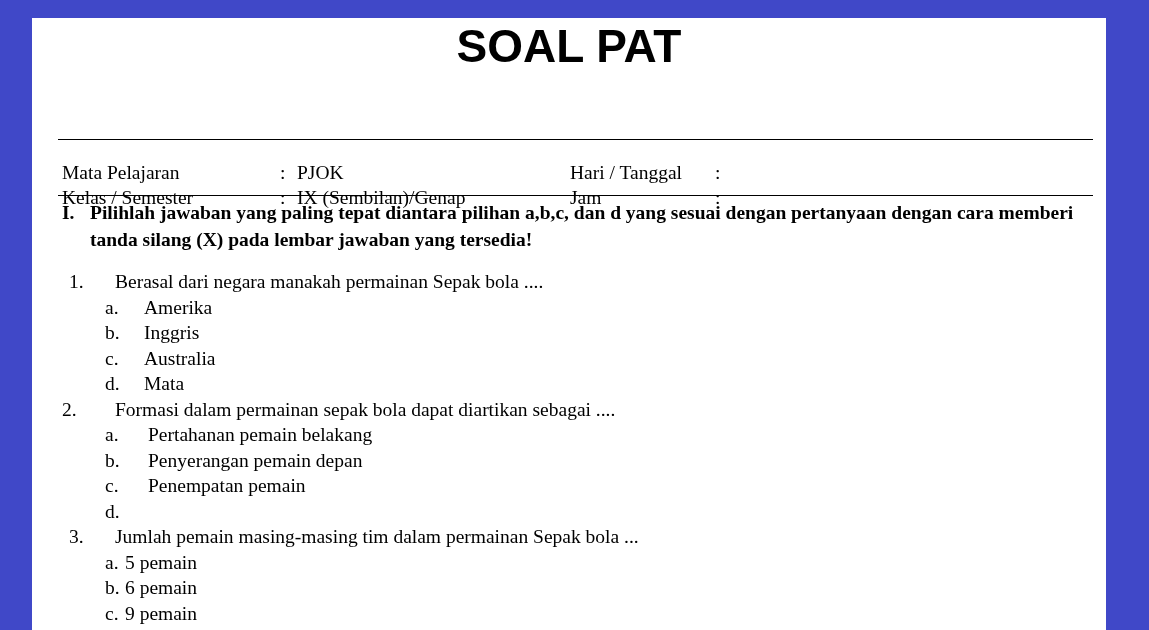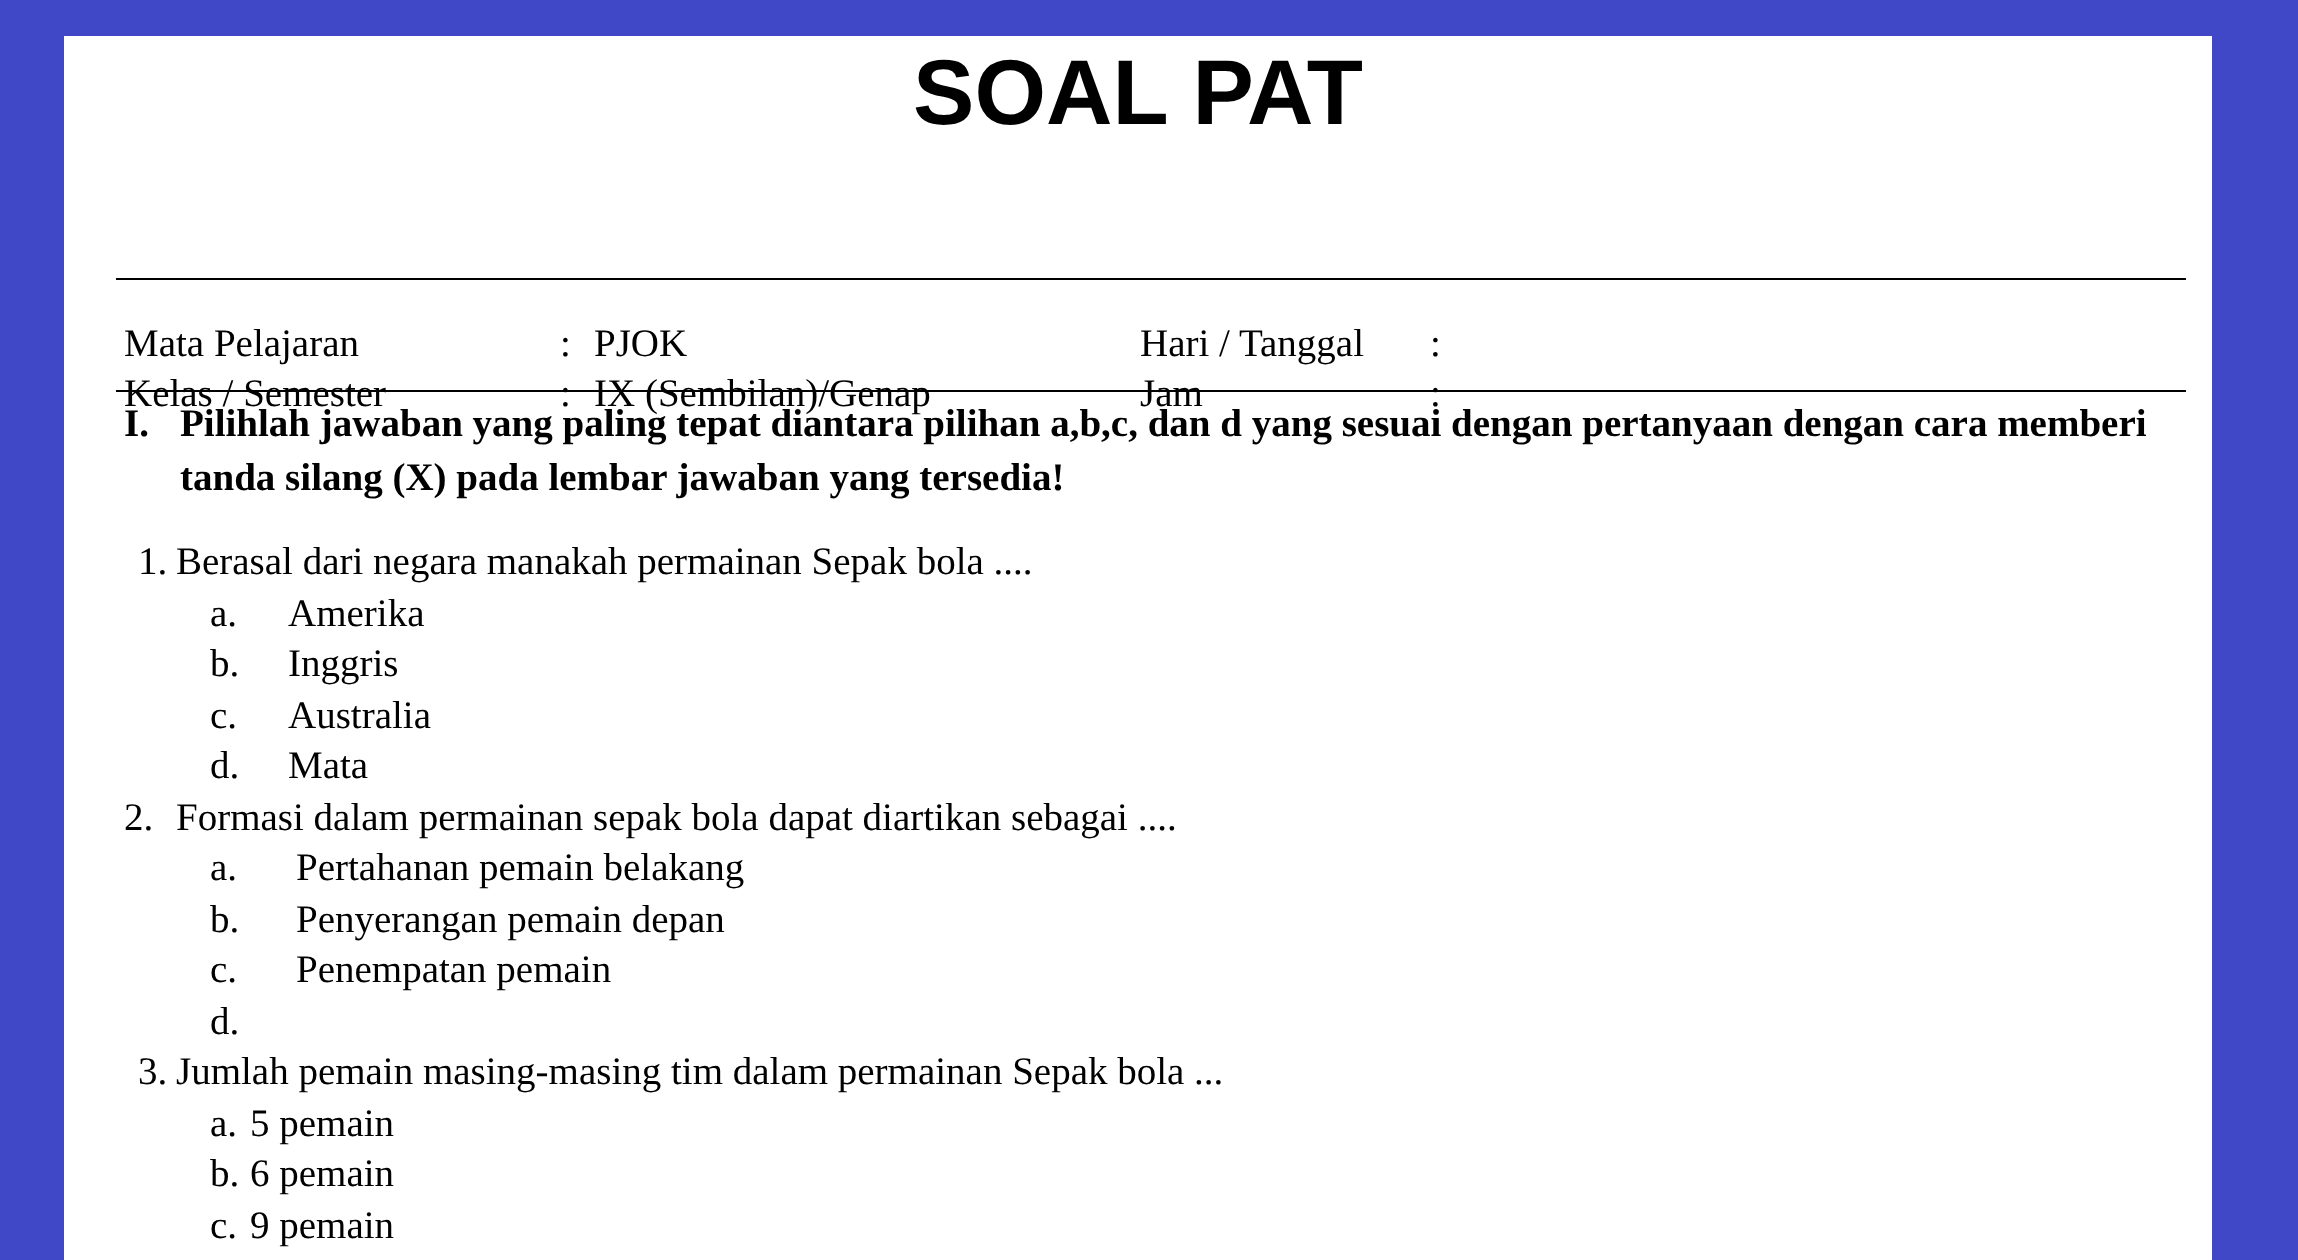--- a/index.html
+++ b/index.html
@@ -98,21 +98,21 @@
       position: relative;
     }
     .q-num {
       position: absolute;
       left: 7px;
       top: 0;
     }
     .q-num.two { left: 0px; }
     .q-text {
       display: block;
-      margin-left: 26px;
+      margin-left: 53px;
       height: 25.5px;
     }
     .opt {
       position: relative;
       height: 25.5px;
       margin-left: 43px;
     }
     .opt .letter {
       position: absolute;
       left: 0;

